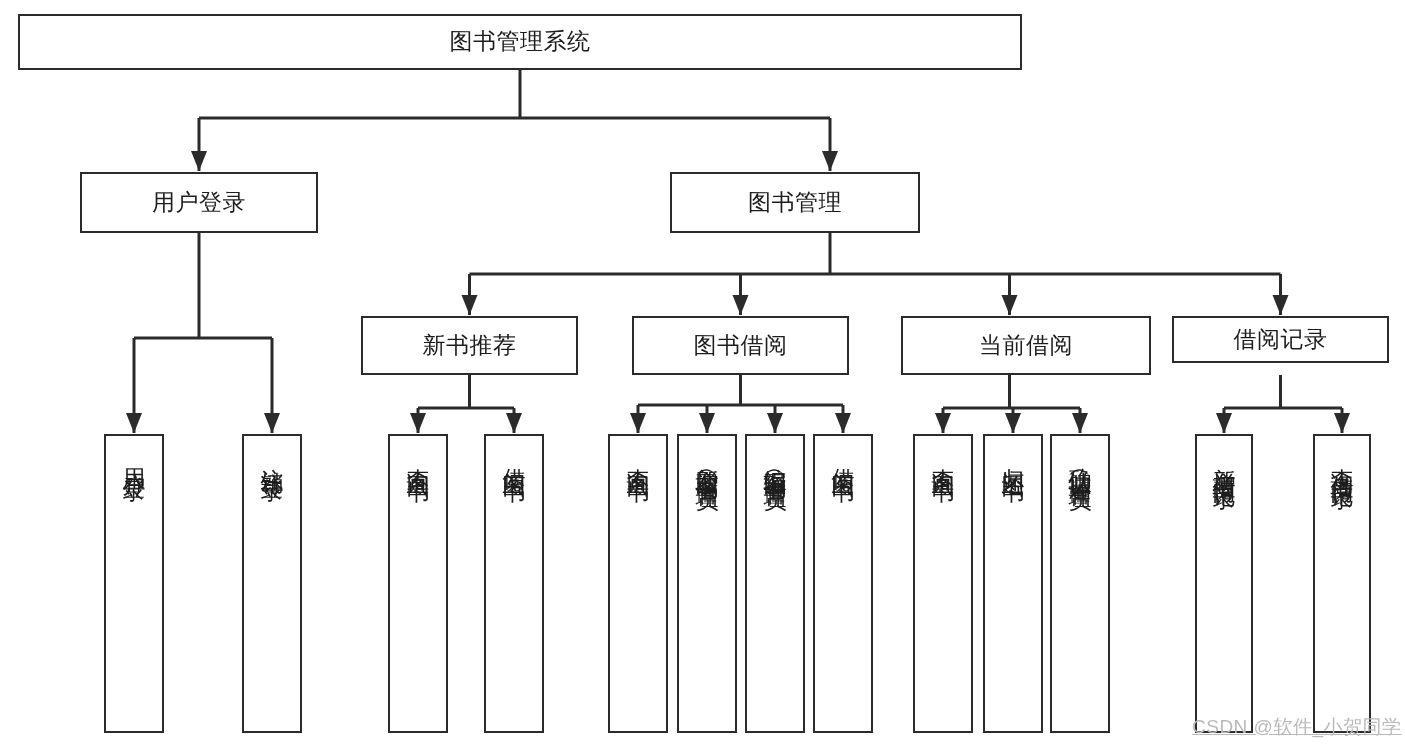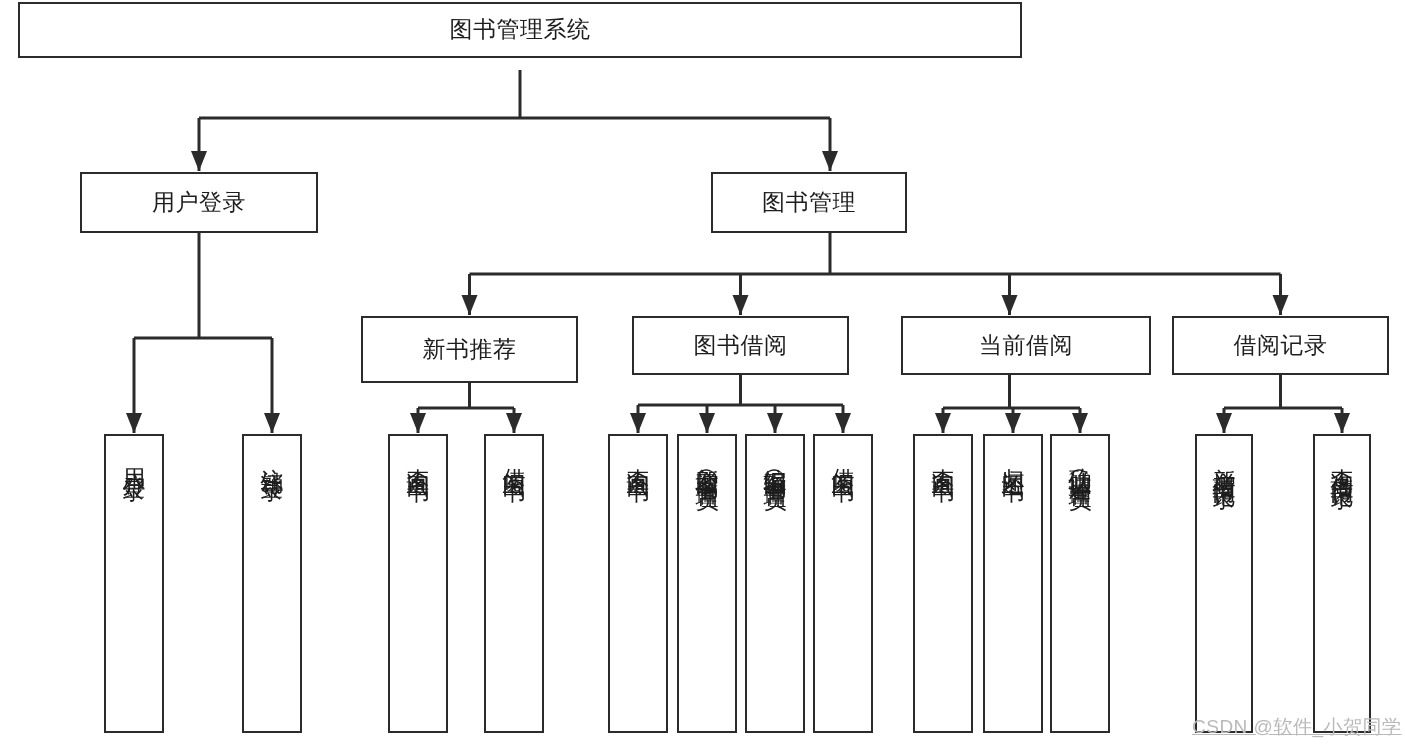--- a/index.html
+++ b/index.html
@@ -119,39 +119,39 @@
       <line x1="1080" y1="408" x2="1080" y2="433" stroke="#2b2b2b" stroke-width="3"></line>
       <polygon points="1072,413 1088,413 1080,433" fill="#2b2b2b"></polygon>
       <line x1="1280.5" y1="375" x2="1280.5" y2="408" stroke="#2b2b2b" stroke-width="3"></line>
       <line x1="1224" y1="408" x2="1342" y2="408" stroke="#2b2b2b" stroke-width="3"></line>
       <line x1="1224" y1="408" x2="1224" y2="433" stroke="#2b2b2b" stroke-width="3"></line>
       <polygon points="1216,413 1232,413 1224,433" fill="#2b2b2b"></polygon>
       <line x1="1342" y1="408" x2="1342" y2="433" stroke="#2b2b2b" stroke-width="3"></line>
       <polygon points="1334,413 1350,413 1342,433" fill="#2b2b2b"></polygon>
     </svg>
   <div id="nodes">
-      <div class="node horizontal" style="left: 18px; top: 2px; width: 1004px; height: 56px;">
+      <div class="node horizontal" style="left: 18px; top: 14px; width: 1004px; height: 56px;">
         <span class="node-label">图书管理系统</span>
       </div>
       <div class="node horizontal" style="left: 80px; top: 172px; width: 238px; height: 61px;">
         <span class="node-label">用户登录</span>
       </div>
-      <div class="node horizontal" style="left: 711px; top: 172px; width: 196px; height: 61px;">
+      <div class="node horizontal" style="left: 670px; top: 172px; width: 250px; height: 61px;">
         <span class="node-label">图书管理</span>
       </div>
-      <div class="node horizontal" style="left: 361px; top: 316px; width: 217px; height: 67px;">
+      <div class="node horizontal" style="left: 361px; top: 316px; width: 217px; height: 59px;">
         <span class="node-label">新书推荐</span>
       </div>
       <div class="node horizontal" style="left: 632px; top: 316px; width: 217px; height: 59px;">
         <span class="node-label">图书借阅</span>
       </div>
       <div class="node horizontal" style="left: 901px; top: 316px; width: 250px; height: 59px;">
         <span class="node-label">当前借阅</span>
       </div>
-      <div class="node horizontal" style="left: 1172px; top: 316px; width: 217px; height: 59px;">
+      <div class="node horizontal" style="left: 1172px; top: 316px; width: 217px; height: 47px;">
         <span class="node-label">借阅记录</span>
       </div>
       <div class="node vertical" style="left: 104px; top: 434px; width: 60px; height: 299px;">
         <span class="node-label">用户登录</span>
       </div>
       <div class="node vertical" style="left: 242px; top: 434px; width: 60px; height: 299px;">
         <span class="node-label">注销登录</span>
       </div>
       <div class="node vertical" style="left: 388px; top: 434px; width: 60px; height: 299px;">
         <span class="node-label">查询图书</span>

